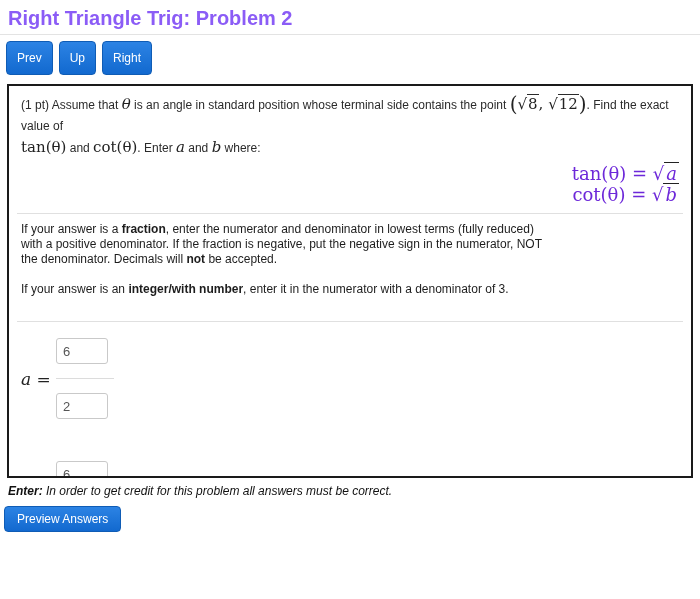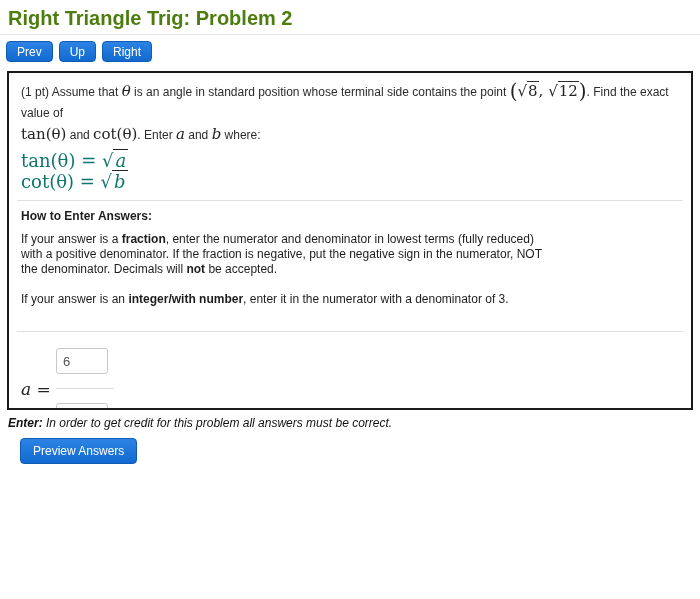--- a/index.html
+++ b/index.html
@@ -3,44 +3,44 @@
 <meta charset="utf-8">
 <style>
   html,body{margin:0;padding:0;}
   body{
     width:700px;height:599px;overflow:hidden;background:#fff;
     font-family:"Liberation Sans",sans-serif;color:#222;
   }
   .page{position:relative;width:700px;height:599px;}
 
   
-  .page-title{margin:7px 0 0 8px;font-size:20px;font-weight:bold;color:#4d7c0f;line-height:23px;}
+  .page-title{margin:7px 0 0 8px;font-size:20px;font-weight:bold;color:#8b5cf6;line-height:23px;}
   .title-rule{border:none;border-top:1px solid #e3e3e3;margin:4px 0 0 0;}
 
   
   .nav-row{display:flex;gap:6px;margin:6px 0 0 6px;}
   .btn{
     background:linear-gradient(180deg,#2c83e4,#1269cf);
     color:#fff;border:1px solid #0f5cb5;border-radius:4px;
     font-size:12px;font-family:"Liberation Sans",sans-serif;cursor:pointer;
   }
-  .nav-btn{padding:3px 10px;height:21px;}
+  .nav-btn{padding:3px 10px;height:34px;}
 
   
   .problem-box{
     margin:9px 7px 0 7px;border:2px solid #1a1a1a;background:#fff;
-    height:339px;box-sizing:border-box;padding:8px 12px;overflow:hidden;
+    height:394px;box-sizing:border-box;padding:8px 12px;overflow:hidden;
   }
   .statement{margin:0;font-size:12px;line-height:21px;color:#2b2b2b;}
   .m{font-family:"DejaVu Serif",serif;font-size:15px;color:#222;}
   .mi{font-style:italic;}
   .bigp{font-family:"DejaVu Serif",serif;font-size:20px;vertical-align:-2px;color:#222;}
   .rad{border-top:1.4px solid #2b2b2b;padding:0 1px;}
 
-  .eqs{text-align:left;font-family:"DejaVu Serif",serif;font-size:18px;color:#0f766e;line-height:21px;margin-top:4px;}
+  .eqs{text-align:right;font-family:"DejaVu Serif",serif;font-size:18px;color:#6d28d9;line-height:21px;margin-top:4px;}
   .eq-rad{font-style:italic;border-top:1.5px solid #222;padding:0 2px;}
 
   .sep{border:none;border-top:1px solid #e0e0e0;margin:8px -4px 0 -4px;}
   .sep2{margin-top:24px;}
 
   .howto{font-size:12px;line-height:15px;color:#1d1d1d;}
   .howto-h{margin-top:8px;font-weight:bold;}
   .howto-p1{margin-top:8px;}
   .howto-p2{margin-top:15px;}
   .bold{font-weight:bold;}
@@ -52,21 +52,21 @@
   .frac-input{
     width:52px;height:26px;box-sizing:border-box;border:1px solid #c9c9c9;border-radius:3px;
     padding:0 6px;font-size:13px;color:#555;font-family:"Liberation Sans",sans-serif;background:#fff;
   }
   .frac-bar{width:58px;height:1px;background:#dcdcdc;margin:14px 0;}
 
   
   .note{margin:6px 0 0 8px;font-size:12px;color:#111;}
   .note-label{font-weight:bold;font-style:italic;}
   .note-text{font-style:italic;}
-  .answer-btns{display:flex;gap:10px;margin:8px 0 0 20px;}
+  .answer-btns{display:flex;gap:10px;margin:8px 0 0 4px;}
   .action-btn{padding:5px 12px;}
 </style>
 </head>
 <body>
 
 <div class="page">
 
   <h1 class="page-title">Right Triangle Trig: Problem 2</h1>
   <hr class="title-rule">
 
@@ -81,21 +81,20 @@
     <p class="statement"><span>(1 pt) Assume that </span><span class="m mi">θ</span><span> is an angle in standard position whose terminal side contains the point </span><span class="bigp">(</span><span class="m">√</span><span class="m rad">8</span><span class="m">, </span><span class="m">√</span><span class="m rad">12</span><span class="bigp">)</span><span>. Find the exact value of</span><br><span class="m">tan(θ)</span><span> and </span><span class="m">cot(θ)</span><span>. Enter </span><span class="m mi">a</span><span> and </span><span class="m mi">b</span><span> where:</span></p>
 
     <div class="eqs">
       <div><span>tan(θ) = </span><span>√</span><span class="eq-rad">a</span></div>
       <div><span>cot(θ) = </span><span>√</span><span class="eq-rad">b</span></div>
     </div>
 
     <hr class="sep">
 
     <div class="howto">
-      <div class="howto-h">How to Enter Answers:</div>
       <div class="howto-p1"><span>If your answer is a </span><span class="bold">fraction</span><span>, enter the numerator and denominator in lowest terms (fully reduced)</span><br><span>with a positive denominator. If the fraction is negative, put the negative sign in the numerator, NOT</span><br><span>the denominator. Decimals will </span><span class="bold">not</span><span> be accepted.</span></div>
       <div class="howto-p2"><span>If your answer is an </span><span class="bold">integer/with number</span><span>, enter it in the numerator with a denominator of 3.</span></div>
     </div>
 
     <hr class="sep sep2">
 
     <div class="frac-row">
       <span class="frac-label">a =</span>
       <div class="frac-col">
         <input type="text" class="frac-input" value="6" style="">

